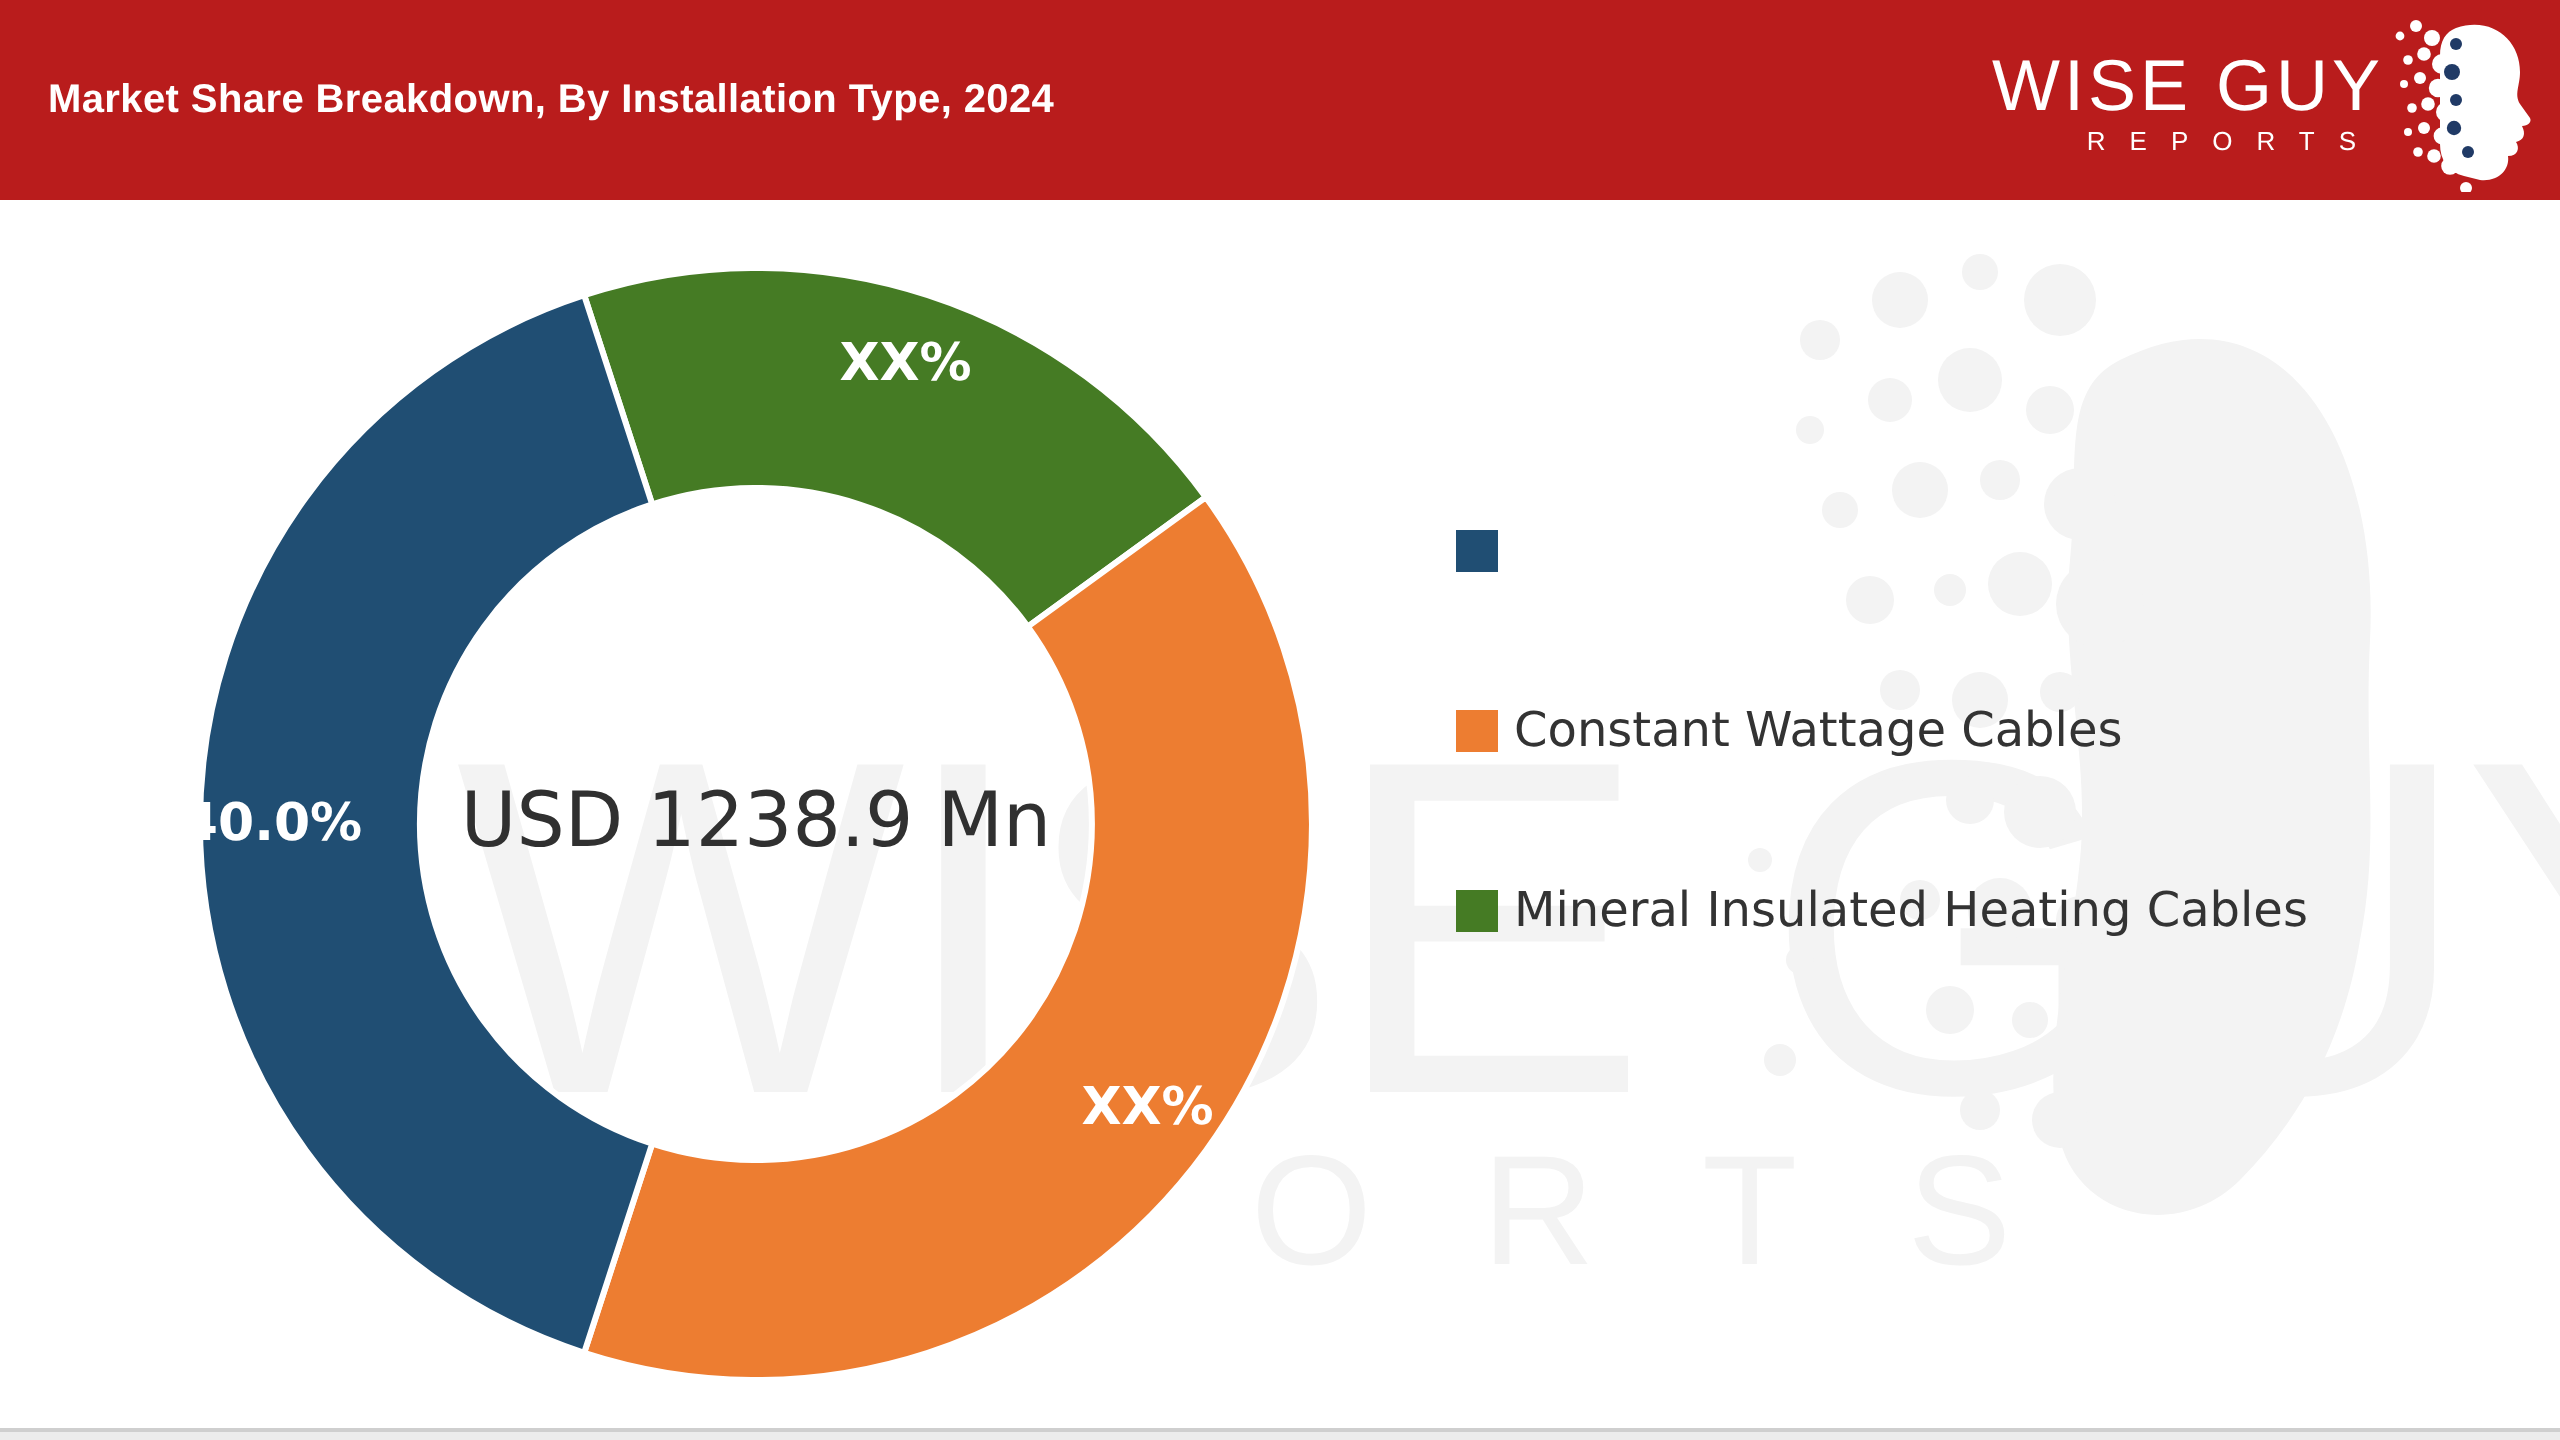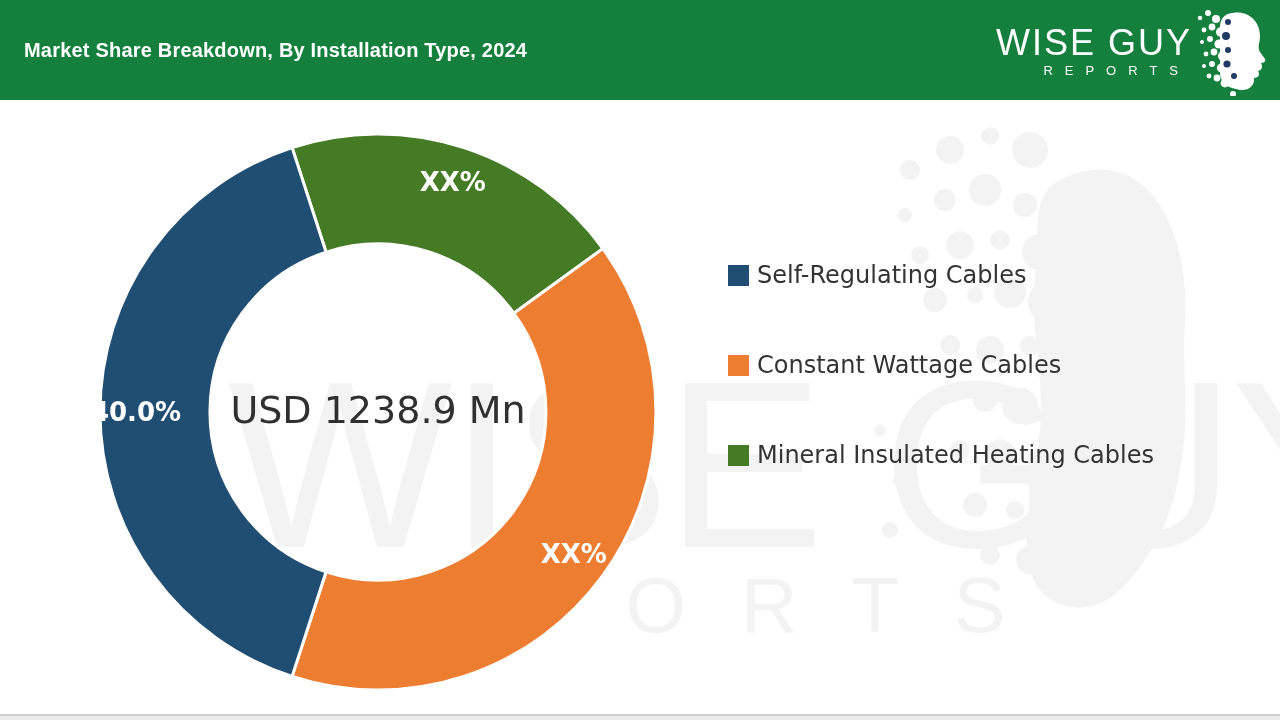--- a/index.html
+++ b/index.html
@@ -41,21 +41,21 @@
 
   
   .bottom-strip{position:absolute;left:0;bottom:0;width:1280px;height:4px;background:#ececec;
        border-top:2px solid #cfcfcf;z-index:4;}
 </style>
 </head>
 <body>
 
 <div class="page">
 
-  <div class="header" style="background: #15803d;">
+  <div class="header" style="background: #b91c1c;">
     <div class="header-title">Market Share Breakdown, By Installation Type, 2024</div>
     <div class="logo">
       <div class="logo-text1">WISE GUY</div>
       <div class="logo-text2">REPORTS</div>
       <svg class="logo-face" width="76" height="90" viewBox="0 0 76 90" id="logo-face-svg">
           <path d="M 34 8 C 52 2 66 14 66 30 C 66 37 63 41 66 46 L 71 53 C 72 55 70 57 67 57 C 69 61 68 64 64 65 C 66 68 65 72 60 72 C 61 79 55 85 46 84 L 38 82 C 30 80 26 74 26 66 L 26 22 C 26 14 29 10 34 8 Z" fill="#ffffff"></path>
           <circle cx="6" cy="12" r="2.2" fill="#ffffff"></circle>
           <circle cx="14" cy="7" r="3" fill="#ffffff"></circle>
           <circle cx="22" cy="13" r="4" fill="#ffffff"></circle>
           <circle cx="10" cy="24" r="2.4" fill="#ffffff"></circle>
@@ -133,21 +133,20 @@
       <text x="573.8" y="554.2" text-anchor="middle" dominant-baseline="central" fill="#ffffff" style="font-family:&quot;DejaVu Sans&quot;,sans-serif;font-weight:bold;font-size:26px;">XX%</text>
       <path d="M 292.1 676.4 A 278 278 0 0 1 292.1 147.6 L 326.1 252.2 A 168 168 0 0 0 326.1 571.8 Z" fill="#204e73" stroke="#ffffff" stroke-width="3" stroke-linejoin="round"></path>
       <text x="136.0" y="412.0" text-anchor="middle" dominant-baseline="central" fill="#ffffff" style="font-family:&quot;DejaVu Sans&quot;,sans-serif;font-weight:bold;font-size:26px;">40.0%</text>
     </svg>
 
   <div class="center-label">USD 1238.9 Mn</div>
 
   <div class="legend">
     <div class="legend-row">
       <span class="swatch" style="background: rgb(32, 78, 115);"></span>
-      <span class="legend-label">Self-Regulating Cables</span>
     </div>
     <div class="legend-row">
       <span class="swatch" style="background: rgb(237, 125, 49);"></span>
       <span class="legend-label">Constant Wattage Cables</span>
     </div>
     <div class="legend-row">
       <span class="swatch" style="background: rgb(69, 123, 36);"></span>
       <span class="legend-label">Mineral Insulated Heating Cables</span>
     </div>
   </div>

